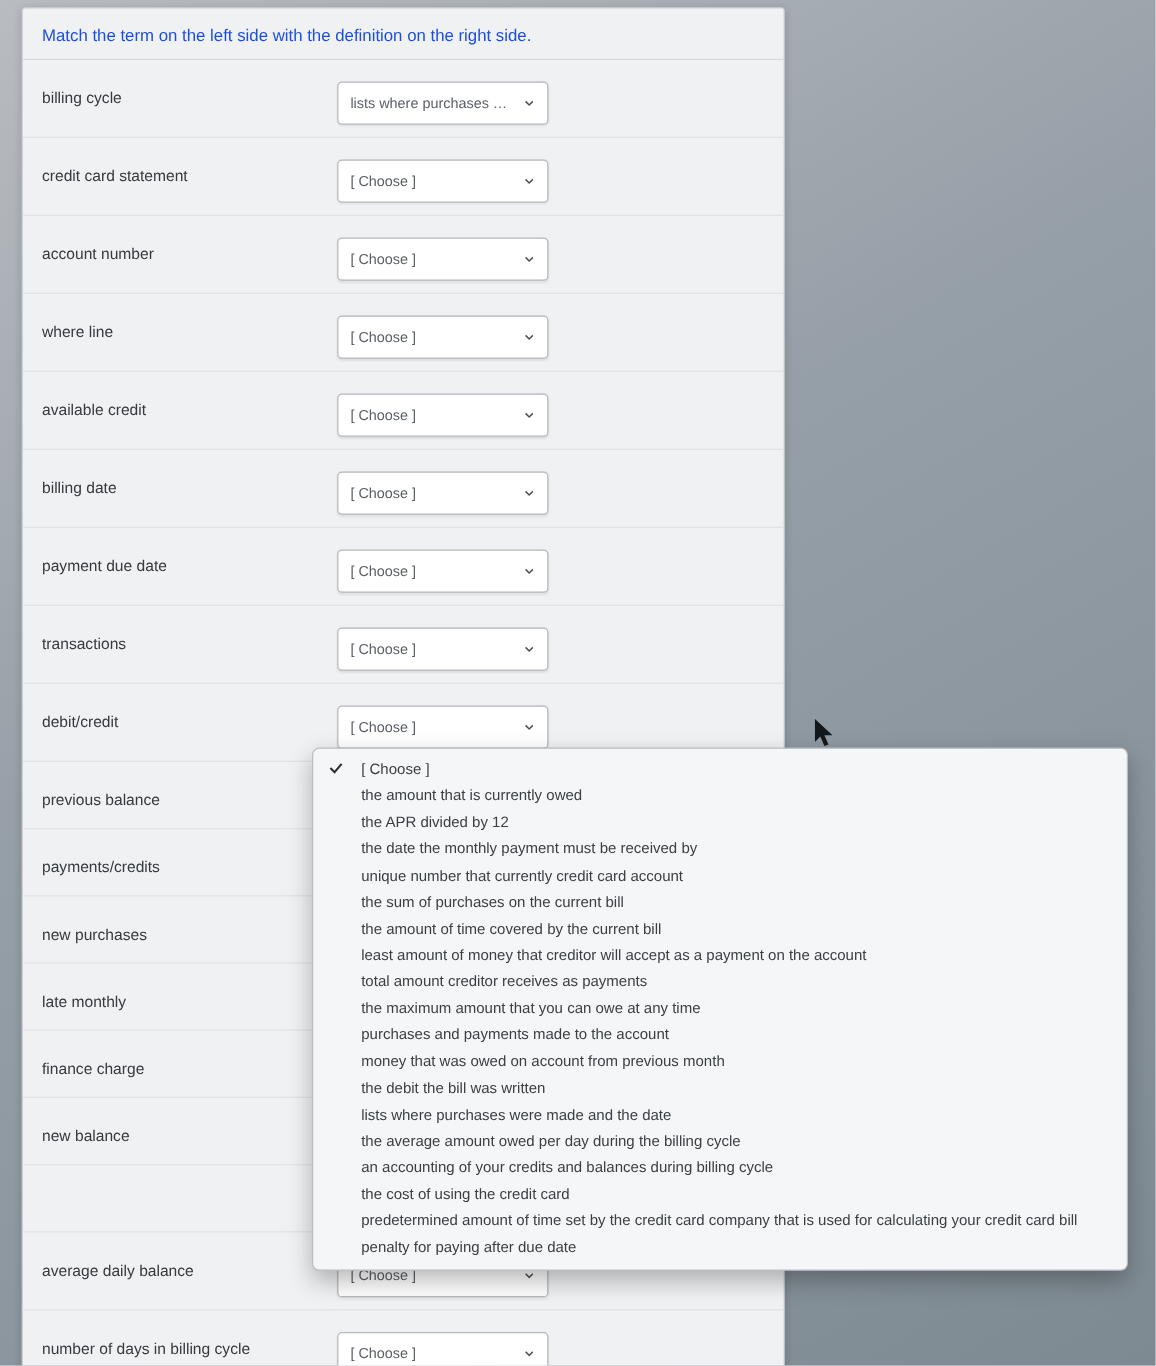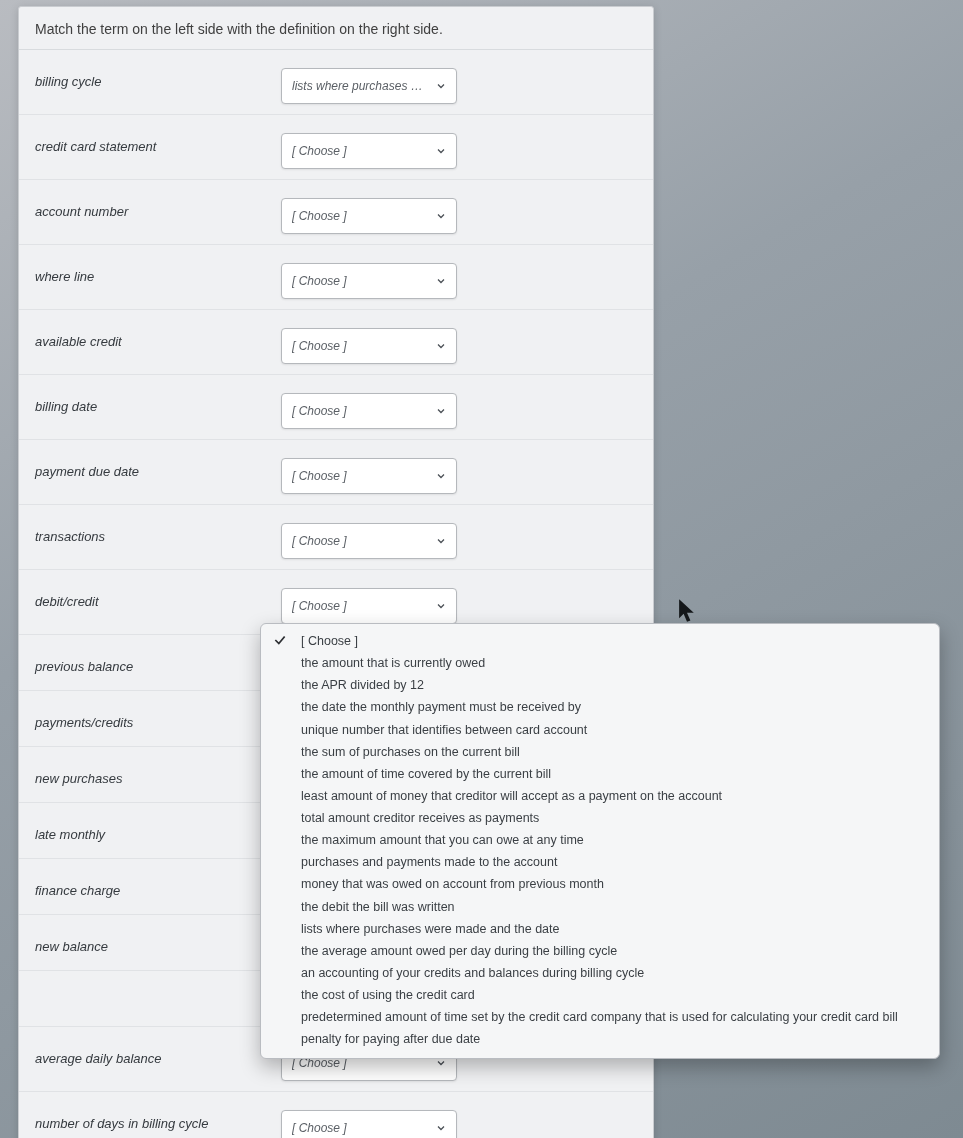--- a/index.html
+++ b/index.html
@@ -17,31 +17,30 @@
     top: 6px;
     width: 636px;
     background: #f0f1f3;
     border: 1px solid #c9ccd0;
     border-radius: 3px;
     box-shadow: 0 2px 8px rgba(0,0,0,0.15);
     padding-bottom: 24px;
   }
   .instruction {
     font-size: 14px;
-    color: #404040;
+    color: #1d4ed8;
     padding: 14px 16px 12px 16px;
     border-bottom: 1px solid #d8dbde;
   }
   .row {
     display: flex;
     align-items: flex-start;
     border-bottom: 1px solid #e0e2e5;
     padding: 14px 8px 10px 16px;
     min-height: 56px;
-    font-style: italic;
   }
   .term {
     flex: 0 0 246px;
     font-size: 13px;
     color: #353a3f;
     padding-top: 10px;
   }
   .cell { flex: 1; padding-top: 4px; }
   .select {
     position: relative;
@@ -290,21 +289,21 @@
     </div>
 </div>
 
 <div class="dropdown" id="dropdown">
     <div class="dd-item">[ Choose ]<span class="check"><svg viewBox="0 0 24 24" fill="none" stroke="currentColor" stroke-width="3">
           <polyline points="4 12 10 18 20 6"></polyline>
         </svg></span></div>
     <div class="dd-item">the amount that is currently owed</div>
     <div class="dd-item">the APR divided by 12</div>
     <div class="dd-item">the date the monthly payment must be received by</div>
-    <div class="dd-item">unique number that identifies between card account</div>
+    <div class="dd-item">unique number that currently credit card account</div>
     <div class="dd-item">the sum of purchases on the current bill</div>
     <div class="dd-item">the amount of time covered by the current bill</div>
     <div class="dd-item">least amount of money that creditor will accept as a payment on the account</div>
     <div class="dd-item">total amount creditor receives as payments</div>
     <div class="dd-item">the maximum amount that you can owe at any time</div>
     <div class="dd-item">purchases and payments made to the account</div>
     <div class="dd-item">money that was owed on account from previous month</div>
     <div class="dd-item">the debit the bill was written</div>
     <div class="dd-item">lists where purchases were made and the date</div>
     <div class="dd-item">the average amount owed per day during the billing cycle</div>

